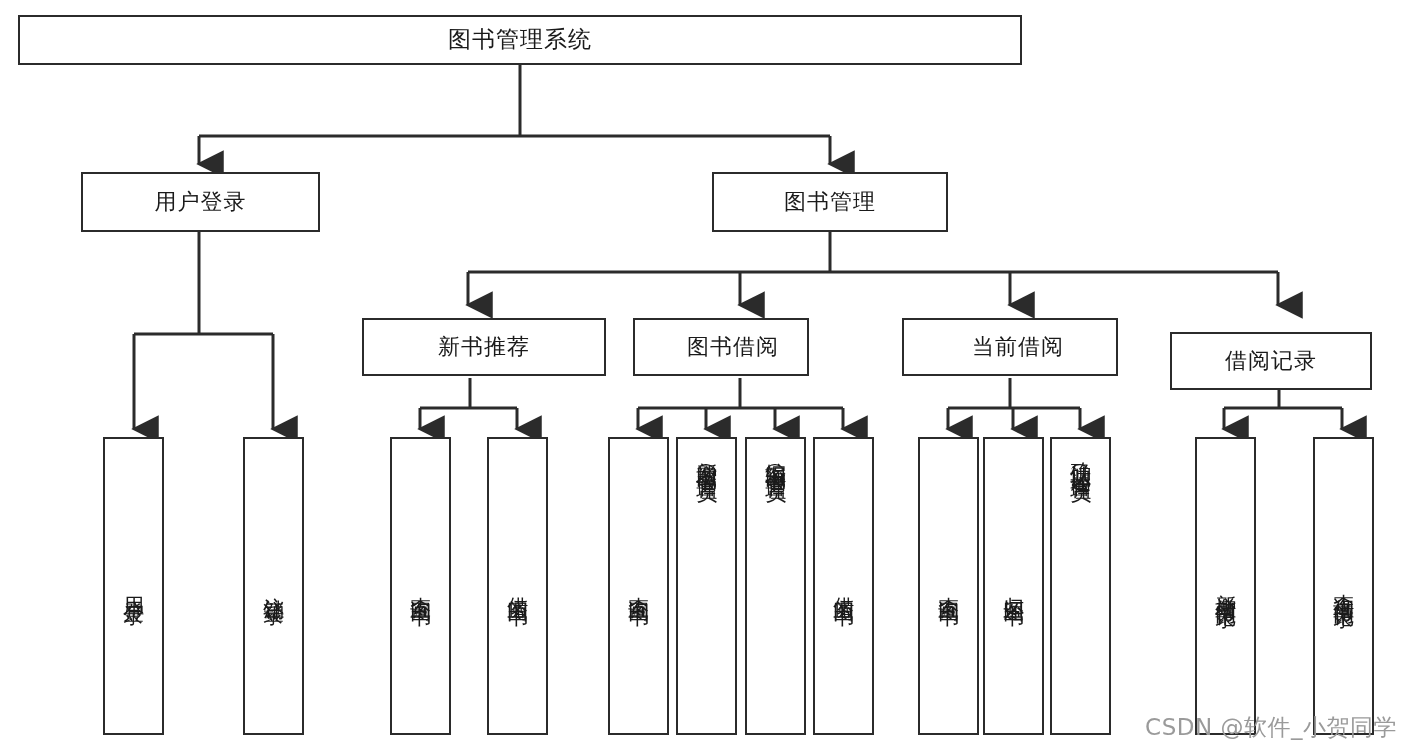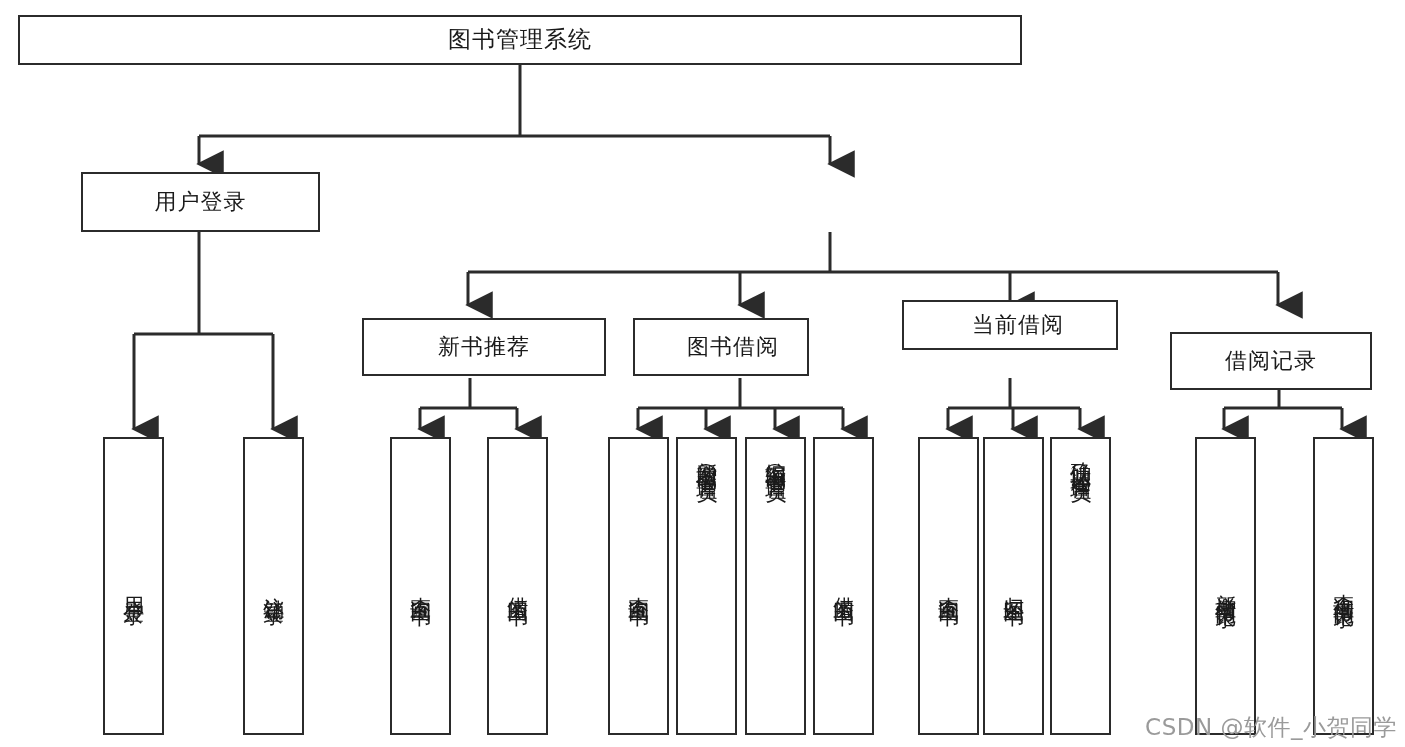--- a/index.html
+++ b/index.html
@@ -133,28 +133,31 @@
     </g>
   </svg>
 
   <div class="node horiz root" style="left:18px; top:15px; width:1004px; height:50px;">
     <span class="label">图书管理系统</span>
   </div>
 
   <div class="node horiz" style="left:81px; top:172px; width:239px; height:60px;">
     <span class="label">用户登录</span>
   </div>
+  <div class="node horiz" style="left:712px; top:172px; width:236px; height:60px;">
+    <span class="label">图书管理</span>
+  </div>
 
   <div class="node horiz" style="left:362px; top:318px; width:244px; height:58px;">
     <span class="label">新书推荐</span>
   </div>
   <div class="node horiz" style="left:633px; top:318px; width:176px; height:58px;padding-left:24px;">
     <span class="label">图书借阅</span>
   </div>
-  <div class="node horiz" style="left:902px; top:300px; width:216px; height:50px;padding-left:16px;">
+  <div class="node horiz" style="left:902px; top:318px; width:216px; height:58px;padding-left:16px;">
     <span class="label">当前借阅</span>
   </div>
   <div class="node horiz" style="left:1170px; top:332px; width:202px; height:58px;">
     <span class="label">借阅记录</span>
   </div>
 
   <div class="node vert centered" style="left:103px; top:437px; width:61px; height:298px;">
     <span class="label">用户登录</span>
   </div>
   <div class="node vert centered" style="left:243px; top:437px; width:61px; height:298px;">

